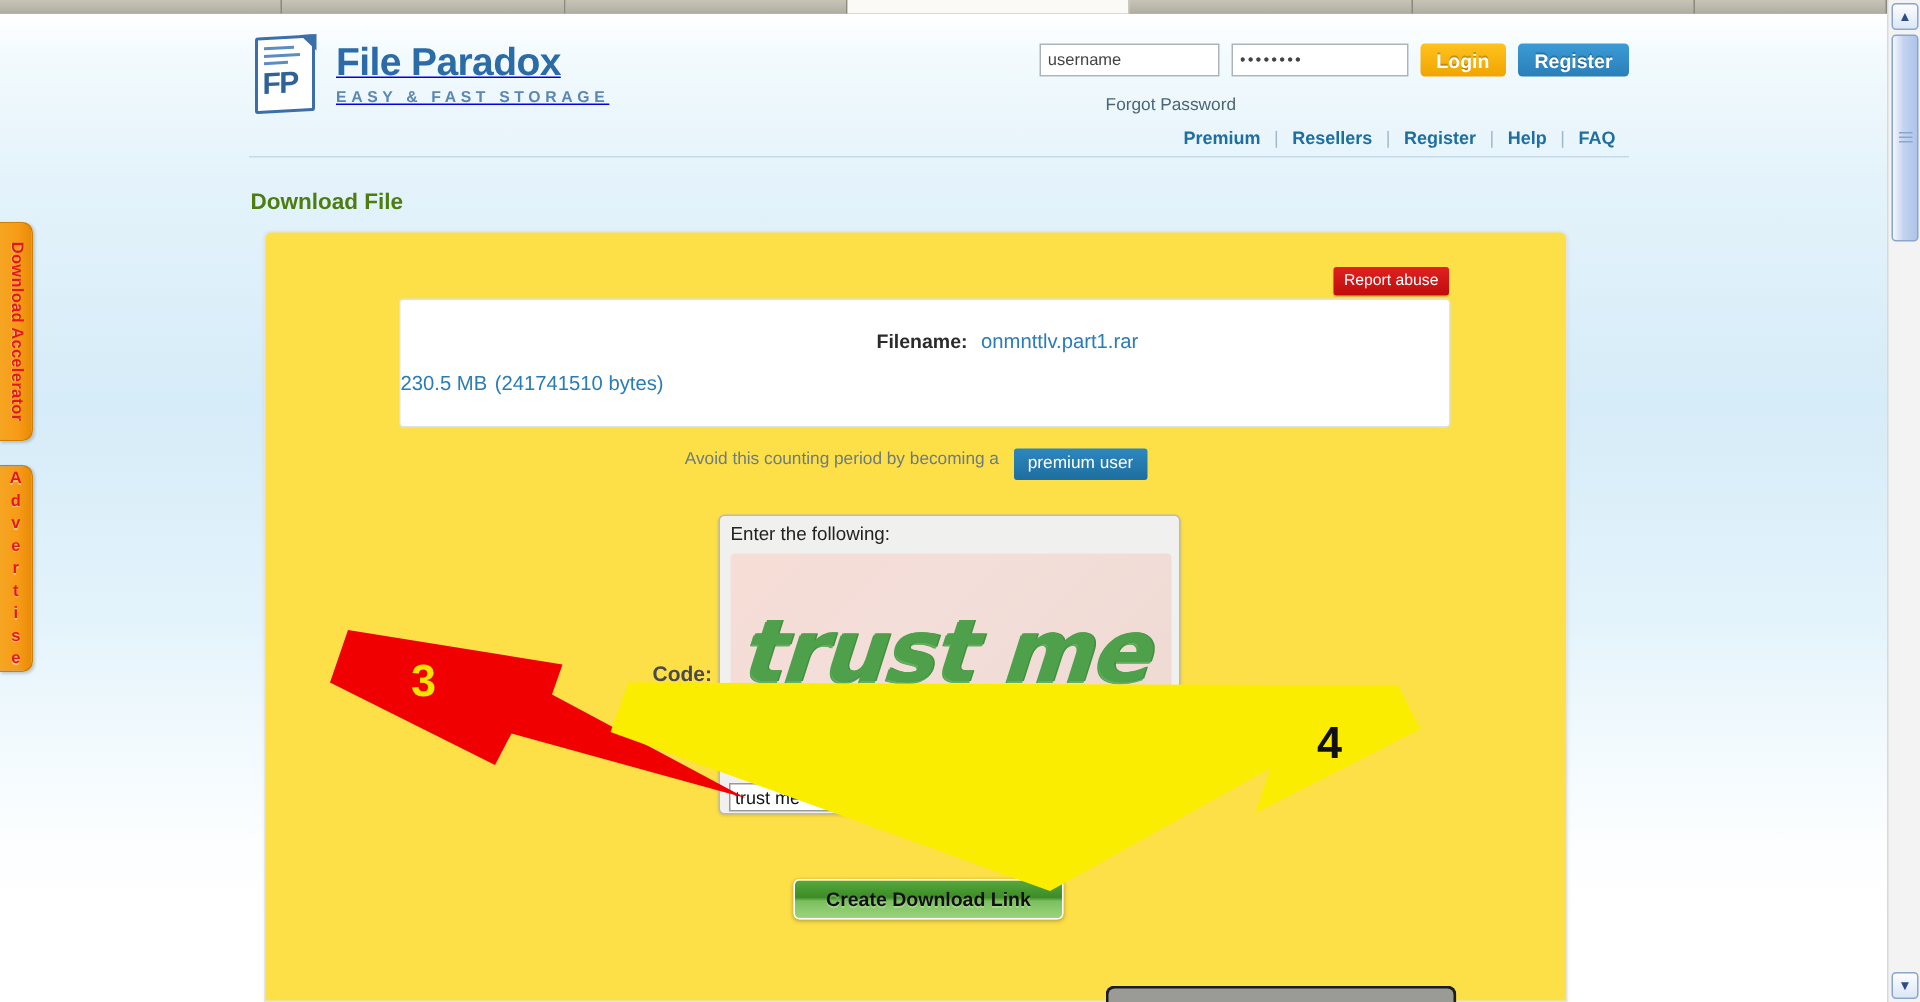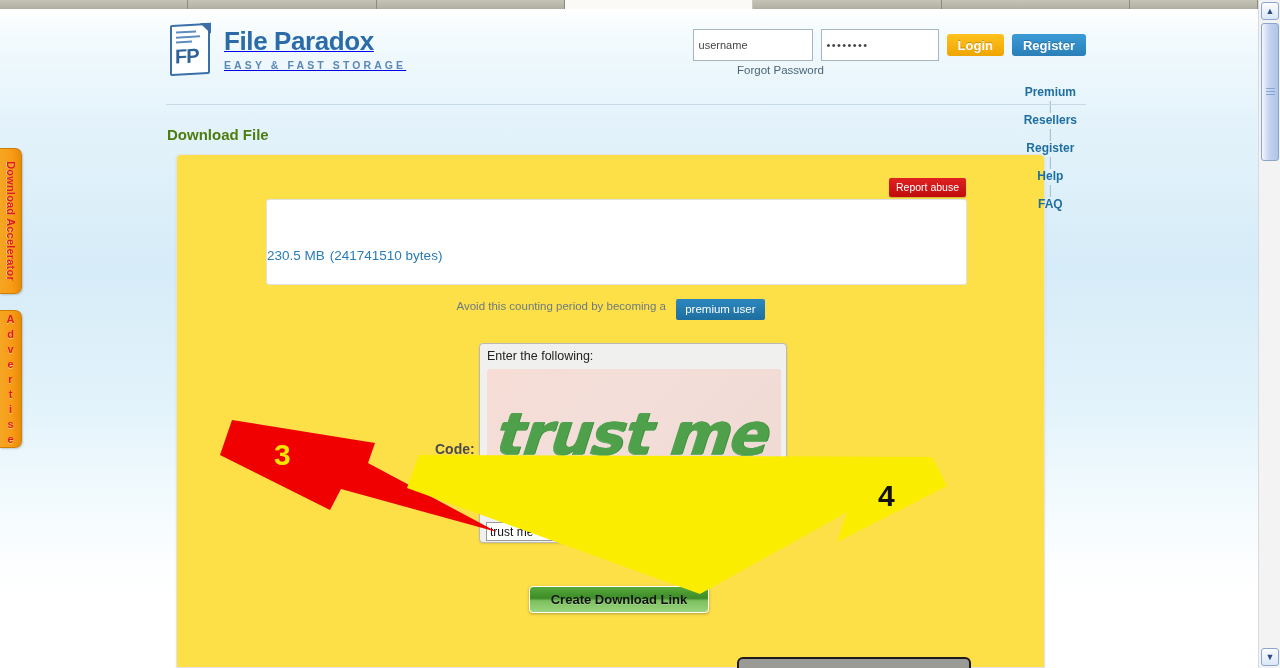--- a/index.html
+++ b/index.html
@@ -181,21 +181,21 @@
     font-weight: bold;
     margin-top: 1px;
   }
 
   
   #auth-row {
     position: absolute; right: 0; top: 20px;
     display: flex; align-items: center; gap: 8px;
   }
   .auth-input {
-    width: 120px; height: 32px;
+    width: 120px; height: 22px;
     border: 1px solid #aab4bd;
     background: #fff;
     font-family: "Liberation Sans", sans-serif;
     font-size: 11px;
     color: #444;
     padding: 0 5px;
     outline: none;
   }
   #password-field { width: 118px; letter-spacing: 1.4px; }
   .auth-btn {
@@ -216,21 +216,20 @@
     position: absolute; right: 262px; top: 55px;
     font-size: 11.5px;
     color: #4b6575;
     text-decoration: none;
   }
   #nav-links {
     position: absolute; right: 0; top: 76px;
     display: flex; align-items: center;
     font-size: 12px;
     font-weight: bold;
-    flex-direction: column;
   }
   #nav-links a {
     color: #1f6ea0;
     text-decoration: none;
     padding: 0 9px;
   }
   #nav-links .sep { color: #9fb9cb; font-weight: normal; }
   #header-rule {
     position: absolute; left: 0; bottom: 0;
     width: 920px; height: 1px;
@@ -543,20 +542,24 @@
   <div id="header-rule"></div>
 </div>
 
 <div id="page-title">Download File</div>
 
 <div id="main-panel">
 
   <div id="report-abuse">Report abuse</div>
 
   <div id="file-info">
+    <div class="info-row" id="row-filename">
+      <span class="info-label">Filename:</span>
+      <span class="info-value">onmnttlv.part1.rar</span>
+    </div>
     <div class="info-row" id="row-size">
       <span class="info-value">230.5 MB</span>
       <span class="info-value bytes" style="margin-left:5px">(241741510 bytes)</span>
     </div>
   </div>
 
   <div id="premium-line">
     <span>Avoid this counting period by becoming a</span>
     <span id="premium-badge">premium user</span>
   </div>

